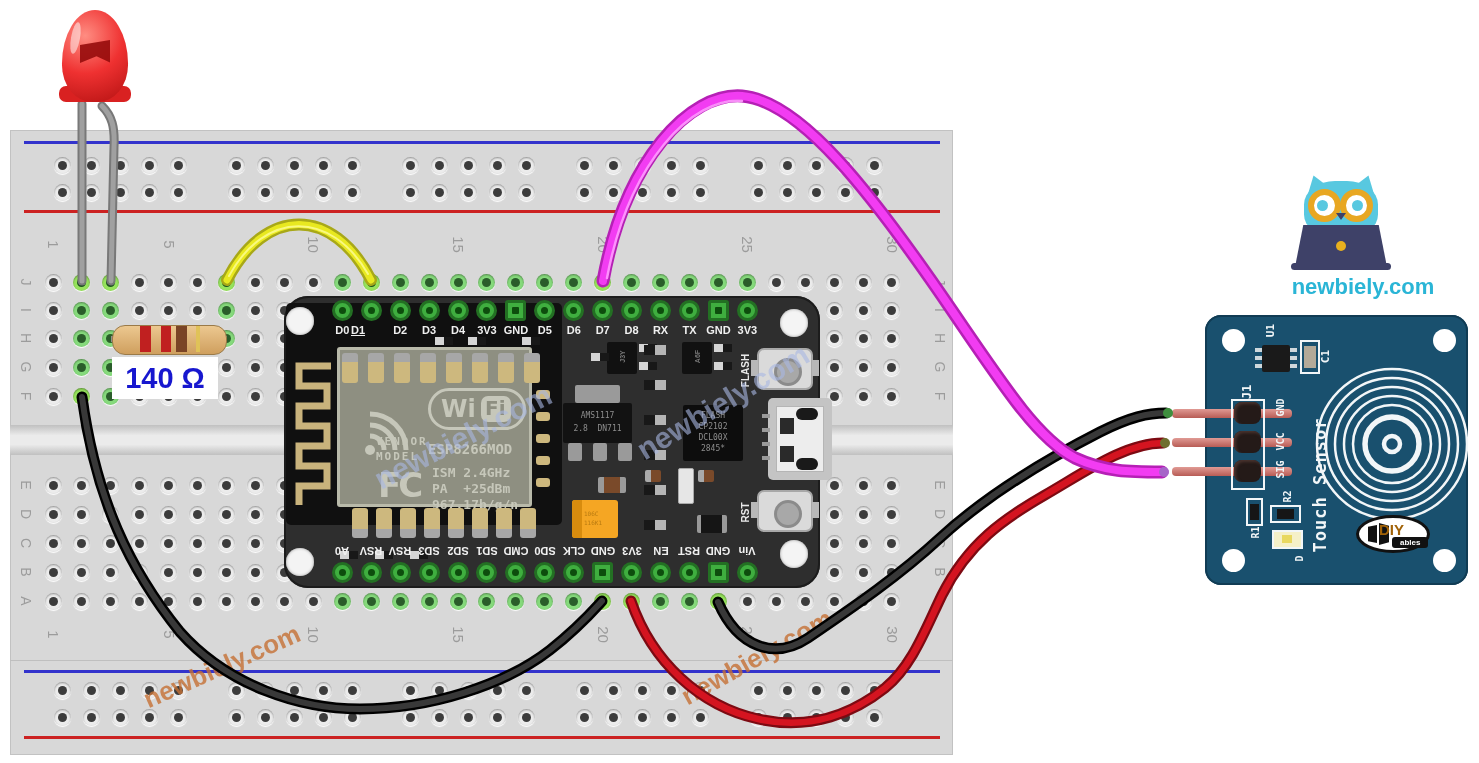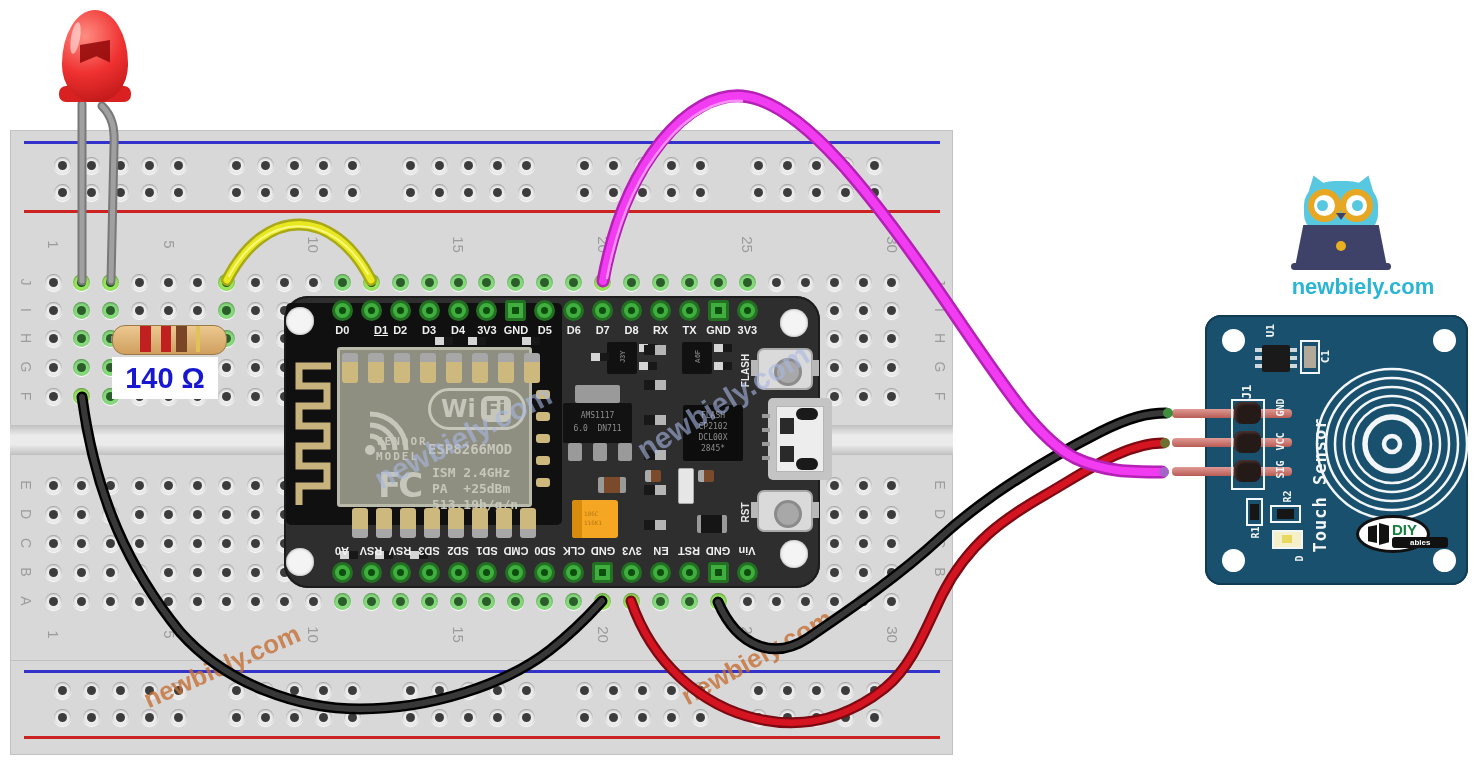--- a/index.html
+++ b/index.html
@@ -137,27 +137,27 @@
       <div class="abs" style="left:88px;top:38px;width:98px;height:42px;border:3px solid #c6c7ba;border-radius:21px;box-sizing:border-box;">
         <span class="abs" style="left:10px;top:4px;font:bold 24px 'DejaVu Sans',sans-serif;color:#c6c7ba;">Wi</span>
         <span class="abs" style="left:50px;top:5px;font:bold 20px 'DejaVu Sans',sans-serif;color:#8e8f81;background:#c6c7ba;border-radius:7px;padding:0 5px 2px 4px;">Fi</span>
       </div>
       <div class="abs mono" style="left:36px;top:85px;font-size:11px;font-weight:bold;letter-spacing:2px;">VENDOR</div>
       <div class="abs mono" style="left:36px;top:100px;font-size:11px;font-weight:bold;letter-spacing:2px;">MODEL</div>
       <div class="abs mono" style="left:88px;top:91px;font-size:14px;font-weight:bold;">ESP8266MOD</div>
       <div class="abs" style="left:38px;top:115px;font:bold 34px 'DejaVu Sans',sans-serif;letter-spacing:-3px;">FC</div>
       <div class="abs mono" style="left:92px;top:115px;font-size:13px;font-weight:bold;white-space:pre;">ISM 2.4GHz</div>
       <div class="abs mono" style="left:92px;top:131px;font-size:13px;font-weight:bold;white-space:pre;">PA  +25dBm</div>
-      <div class="abs mono" style="left:92px;top:147px;font-size:13px;font-weight:bold;white-space:pre;">513.19b/g/n</div>
+      <div class="abs mono" style="left:92px;top:147px;font-size:13px;font-weight:bold;white-space:pre;">967.17b/g/n</div>
     </div>
 
     <div class="chip" style="left:291px;top:89px;width:45px;height:18px;background:#9a9a9a;"></div>
     <div class="chip" style="left:279px;top:107px;width:69px;height:40px;">
       <div class="abs mono" style="left:0;top:8px;width:69px;text-align:center;font-size:8px;">AMS1117</div>
-      <div class="abs mono" style="left:0;top:21px;width:69px;text-align:center;font-size:8px;white-space:pre;">6.0  DN711</div>
+      <div class="abs mono" style="left:0;top:21px;width:69px;text-align:center;font-size:8px;white-space:pre;">2.8  DN711</div>
     </div>
     <div class="chip" style="left:284px;top:147px;width:14px;height:18px;background:#9a9a9a;"></div>
     <div class="chip" style="left:309px;top:147px;width:14px;height:18px;background:#9a9a9a;"></div>
     <div class="chip" style="left:334px;top:147px;width:14px;height:18px;background:#9a9a9a;"></div>
 
     <div class="chip" style="left:399px;top:109px;width:60px;height:56px;background:#0d0d0d;">
       <div class="abs mono" style="left:0;top:6px;width:60px;text-align:center;font-size:8px;">FLASH</div>
       <div class="abs mono" style="left:0;top:17px;width:60px;text-align:center;font-size:8px;">CP2102</div>
       <div class="abs mono" style="left:0;top:28px;width:60px;text-align:center;font-size:8px;">DCL00X</div>
       <div class="abs mono" style="left:0;top:39px;width:60px;text-align:center;font-size:8px;">2845*</div>
@@ -216,21 +216,21 @@
     <div class="mount" style="left:496px;top:13px;"></div>
     <div class="mount" style="left:2px;top:252px;"></div>
     <div class="mount" style="left:496px;top:244px;"></div>
   <div class="pad" style="left: 47.8px; top: 3.5px;">
         <i></i>
       </div>
       <div class="pin-label" style="left: 39.3px; top: 28px;">D0</div>
       <div class="pad" style="left: 76.73px; top: 3.5px;">
         <i></i>
       </div>
-      <div class="pin-label" style="left: 78px; top: 28px; text-decoration: underline;">D1</div>
+      <div class="pin-label" style="left: 55px; top: 28px; text-decoration: underline;">D1</div>
       <div class="pad" style="left: 105.66px; top: 3.5px;">
         <i></i>
       </div>
       <div class="pin-label" style="left: 97.16px; top: 28px;">D2</div>
       <div class="pad" style="left: 134.59px; top: 3.5px;">
         <i></i>
       </div>
       <div class="pin-label" style="left: 126.09px; top: 28px;">D3</div>
       <div class="pad" style="left: 163.52px; top: 3.5px;">
         <i></i>
@@ -432,22 +432,22 @@
     <div class="s-box" style="left:65px;top:190px;width:31px;height:18px;"></div>
     <div class="abs" style="left:72px;top:194px;width:17px;height:10px;background:#161616;"></div>
     <div class="s-lab" style="left:70px;top:176px;width:24px;font-size:10px;">R2</div>
     <div class="s-box" style="left:67px;top:215px;width:31px;height:19px;background:#f5f0c8;"></div>
     <div class="abs" style="left:77px;top:220px;width:10px;height:8px;background:#e8d860;"></div>
     <div class="s-lab" style="left:85px;top:238px;width:18px;font-size:10px;">D</div>
 
     <div class="abs" style="left:151px;top:200px;width:74px;height:38px;background:#fff;border:3px solid #111;border-radius:50%;box-sizing:border-box;">
       <div class="diy-shape" style="left:9px;top:7px;width:9px;height:18px;clip-path:polygon(0 10%,100% 0,100% 100%,0 90%);"></div>
       <div class="diy-shape" style="left:20px;top:5px;width:10px;height:22px;clip-path:polygon(0 0,100% 12%,100% 88%,0 100%);"></div>
-      <div class="abs" style="left:33px;top:3px;font:bold 15px 'Liberation Sans',sans-serif;color:#15803d;">DIY</div>
-      <div class="abs" style="left:33px;top:19px;background:#111;color:#fff;font:bold 8px 'Liberation Sans',sans-serif;border-radius:3px;padding:1px 18px;">ables</div>
+      <div class="abs" style="left:20px;top:3px;font:bold 15px 'Liberation Sans',sans-serif;color:#a16207;">DIY</div>
+      <div class="abs" style="left:33px;top:19px;background:#111;color:#fff;font:bold 8px 'Liberation Sans',sans-serif;border-radius:3px;padding:1px 8px;">ables</div>
     </div>
   </div>
 
   <div class="wm blue" style="left:333px;top:420px;width:260px;transform:rotate(-27deg);">newbiely.com</div>
   <div class="wm blue" style="left:593px;top:385px;width:260px;transform:rotate(-31deg);">newbiely.com</div>
   <div class="wm orange" style="left:110px;top:651px;width:224px;transform:rotate(-24deg);">newbiely.com</div>
   <div class="wm orange" style="left:645px;top:642px;width:224px;transform:rotate(-29deg);">newbiely.com</div>
 
   <div id="brand" class="abs">
     <div class="ear" style="left:22px;top:0px;transform:rotate(-18deg);"></div>

